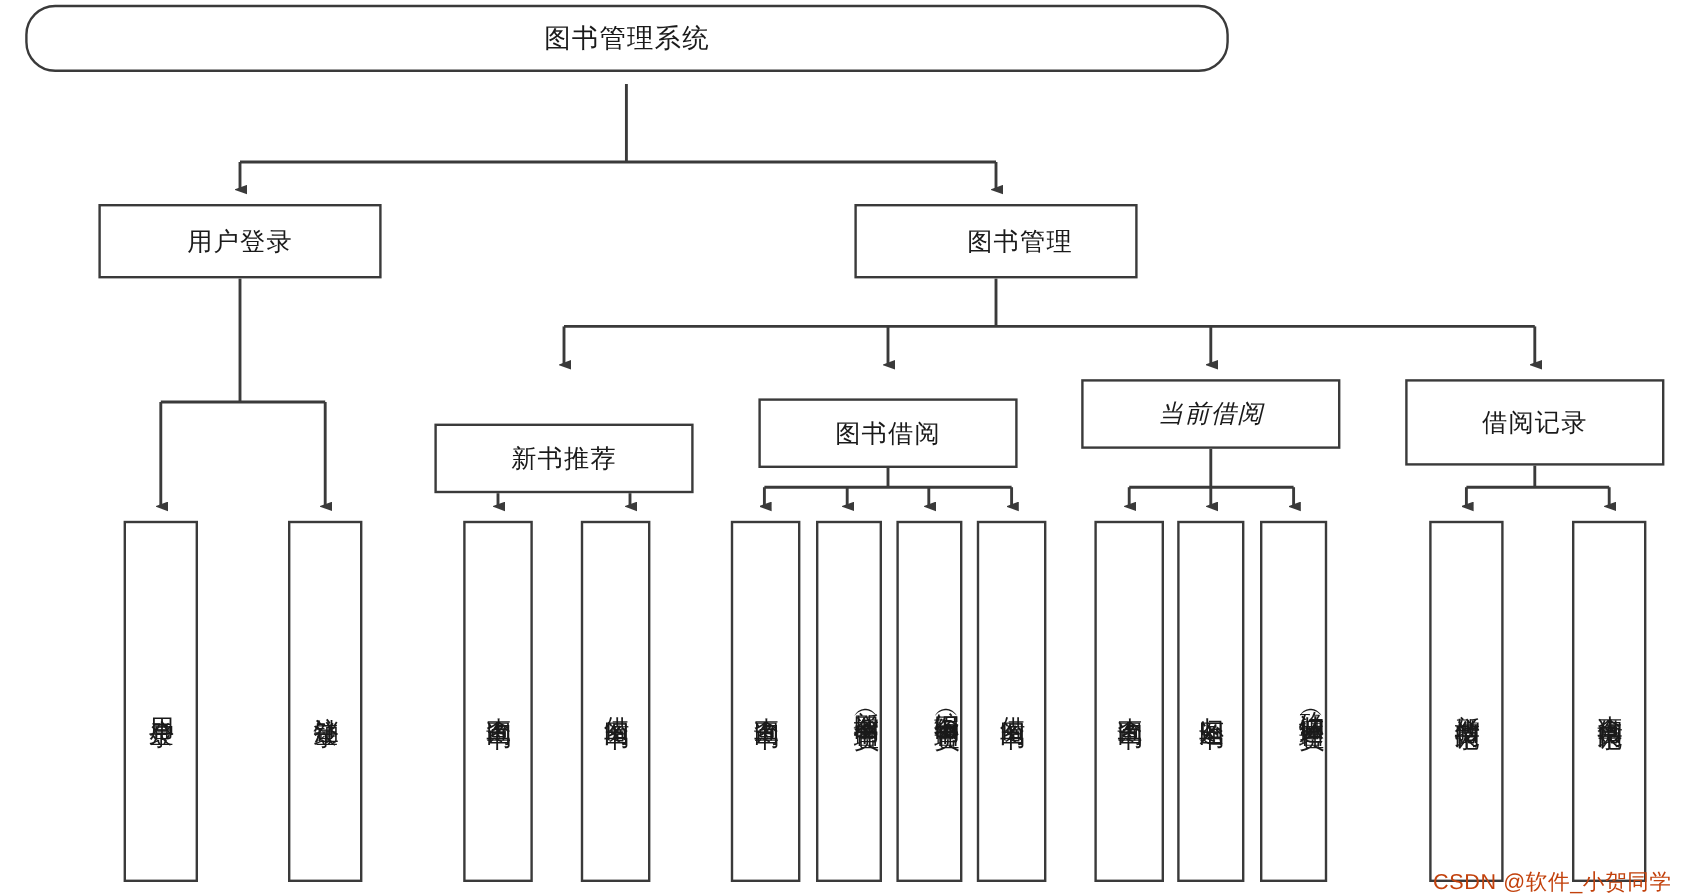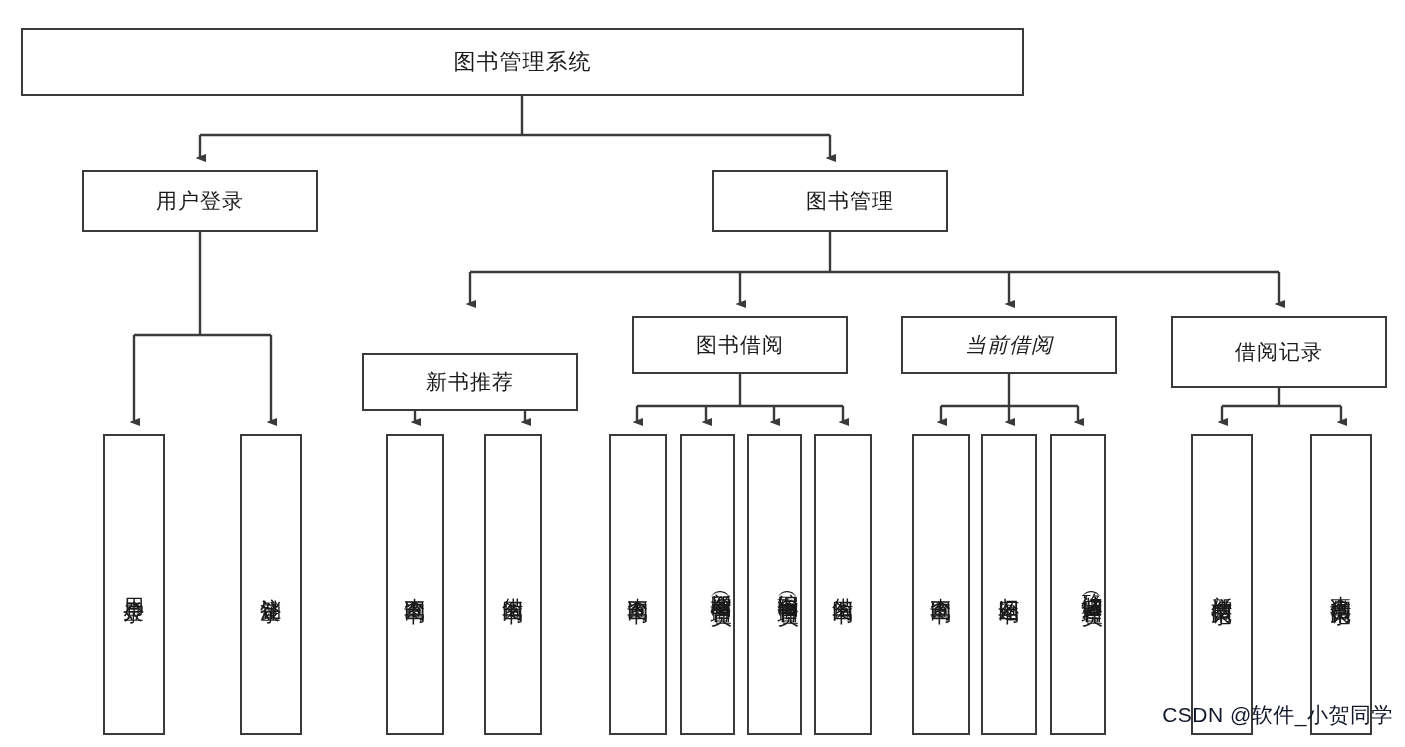--- a/index.html
+++ b/index.html
@@ -49,23 +49,23 @@
     line-height: 1.12;
     letter-spacing: 2px;
     padding: 4px 0;
   }
   .node.vert.topalign {
     align-items: flex-start;
   }
   .watermark {
     position: absolute;
     right: 12px;
-    bottom: 18px;
-    font-size: 21px;
-    color: #0f172a;
+    bottom: 0;
+    font-size: 18px;
+    color: #c2410c;
     white-space: nowrap;
     letter-spacing: 0.5px;
   }
 </style>
 </head>
 <body>
 
 <div id="canvas">
 
   <svg id="wires" viewBox="0 0 1405 747">
@@ -111,27 +111,27 @@
       <path d="M1009,406 L1009,422" marker-end="url(#arrow)"></path>
       <path d="M1078,406 L1078,422" marker-end="url(#arrow)"></path>
 
       <path d="M1279,374 L1279,406"></path>
       <path d="M1222,406 L1341,406"></path>
       <path d="M1222,406 L1222,422" marker-end="url(#arrow)"></path>
       <path d="M1341,406 L1341,422" marker-end="url(#arrow)"></path>
     </g>
   </svg>
 
-  <div class="node horiz big" style="left:21px; top:28px; width:1003px; height:68px;">图书管理系统</div>
+  <div class="node horiz big" style="left:21px; top:4px; width:1003px; height:56px;border-radius:25px;">图书管理系统</div>
 
   <div class="node horiz" style="left:82px; top:170px; width:236px; height:62px;">用户登录</div>
   <div class="node horiz" style="left:712px; top:170px; width:236px; height:62px;padding-left:40px;">图书管理</div>
 
   <div class="node horiz" style="left:362px; top:316px; width:216px; height:58px;margin-top:37px;">新书推荐</div>
-  <div class="node horiz" style="left:632px; top:316px; width:216px; height:58px;">图书借阅</div>
+  <div class="node horiz" style="left:632px; top:332px; width:216px; height:58px;">图书借阅</div>
   <div class="node horiz" style="left:901px; top:316px; width:216px; height:58px;font-style:italic;">当前借阅</div>
   <div class="node horiz" style="left:1171px; top:316px; width:216px; height:72px;">借阅记录</div>
 
   <div class="node vert" style="left:103px; top:434px; width:62px; height:301px;">用户登录</div>
   <div class="node vert" style="left:240px; top:434px; width:62px; height:301px;">注销登录</div>
 
   <div class="node vert" style="left:386px; top:434px; width:58px; height:301px;">查询图书</div>
   <div class="node vert" style="left:484px; top:434px; width:58px; height:301px;">借阅图书</div>
 
   <div class="node vert" style="left:609px; top:434px; width:58px; height:301px;">查询图书</div>

